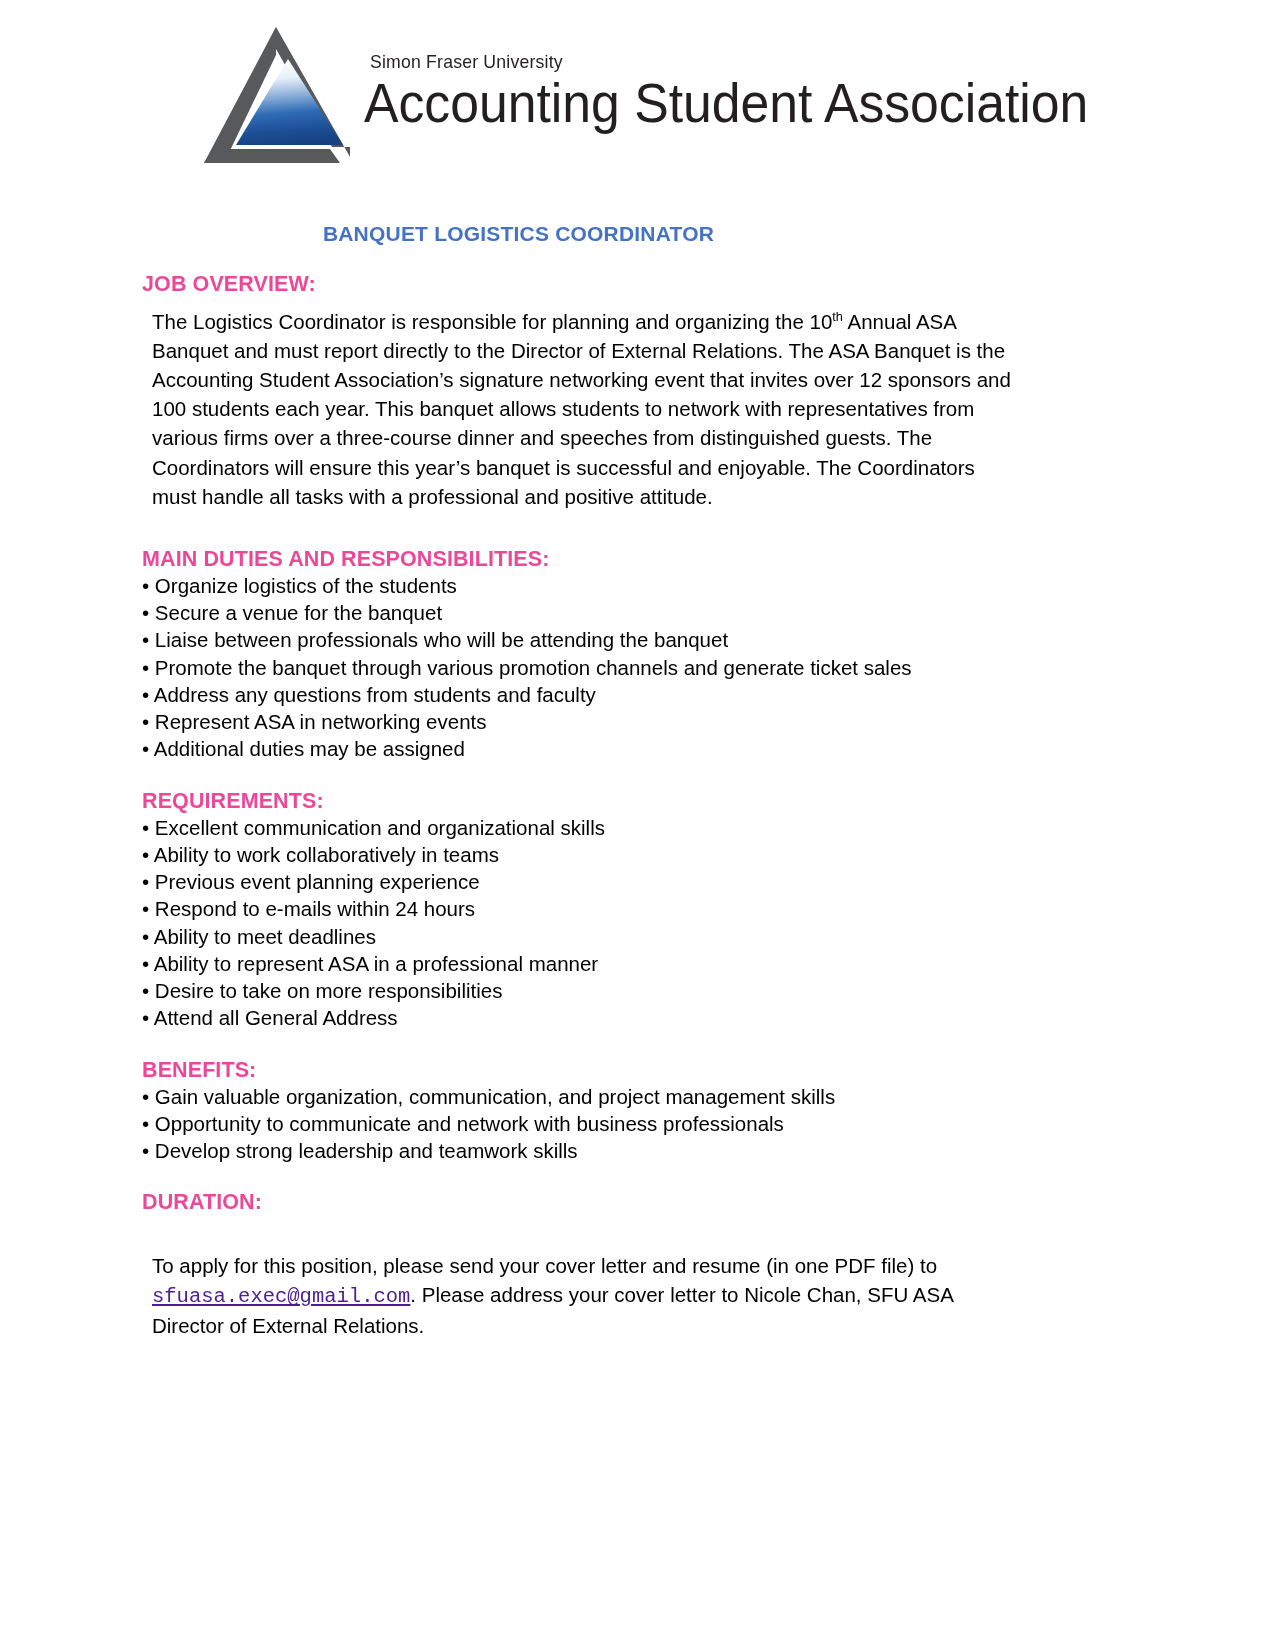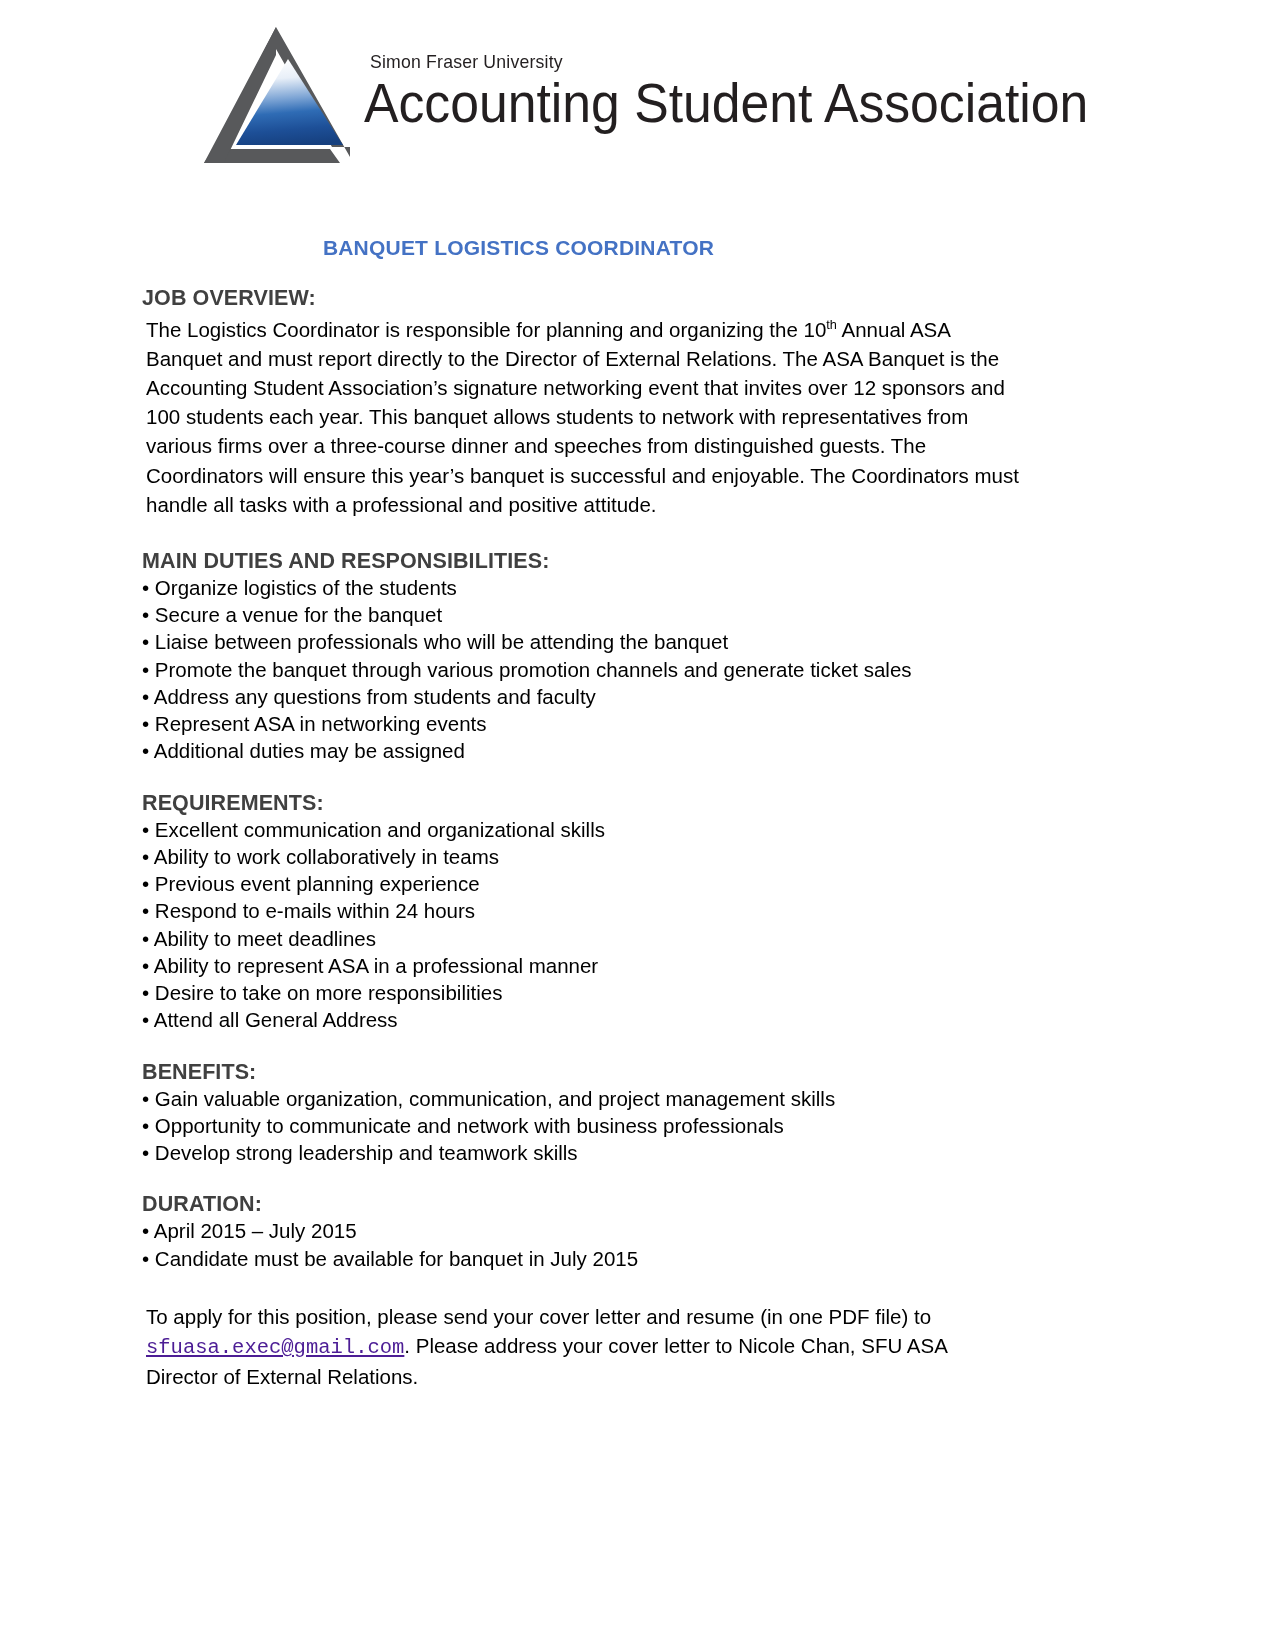--- a/index.html
+++ b/index.html
@@ -65,35 +65,35 @@
     white-space: nowrap;
   }
 
   
   .doc-title {
     text-align: center;
     color: #4472c4;
     font-weight: bold;
     font-size: 21px;
     letter-spacing: 0.2px;
-    margin: 36px 0 0 0;
+    margin: 22px 0 0 0;
     padding-right: 130px;
   }
   .section-head {
-    color: #404040;
+    color: #ec4899;
     font-weight: bold;
     font-size: 21.5px;
     letter-spacing: 0.1px;
     margin: 0;
     padding: 0;
   }
   .para {
     font-size: 20.5px;
     line-height: 1.42;
-    margin: 4px;
+    margin: 10px;
     text-align: left;
   }
   .para sup {
     font-size: 0.62em;
     vertical-align: super;
     line-height: 0;
   }
   .bullets {
     list-style: none;
     margin: 0;
@@ -195,24 +195,20 @@
       <li>• Gain valuable organization, communication, and project management skills</li>
       <li>• Opportunity to communicate and network with business professionals</li>
       <li>• Develop strong leadership and teamwork skills</li>
     </ul>
   </div>
 
   <div class="spacer-line"></div>
 
   <div class="block">
     <div class="section-head">DURATION:</div>
-    <ul class="bullets">
-      <li>• April 2015 – July 2015</li>
-      <li>• Candidate must be available for banquet in July 2015</li>
-    </ul>
   </div>
 
   <div class="spacer-line"></div>
 
   <p class="para"><span>To apply for this position, please send your cover letter and resume (in one PDF file) to </span><a class="maillink" href="#">sfuasa.exec@gmail.com</a><span>. Please address your cover letter to Nicole Chan, SFU ASA Director of External Relations.</span></p>
 
   <div class="spacer-line"></div>
 
 
 </div>

